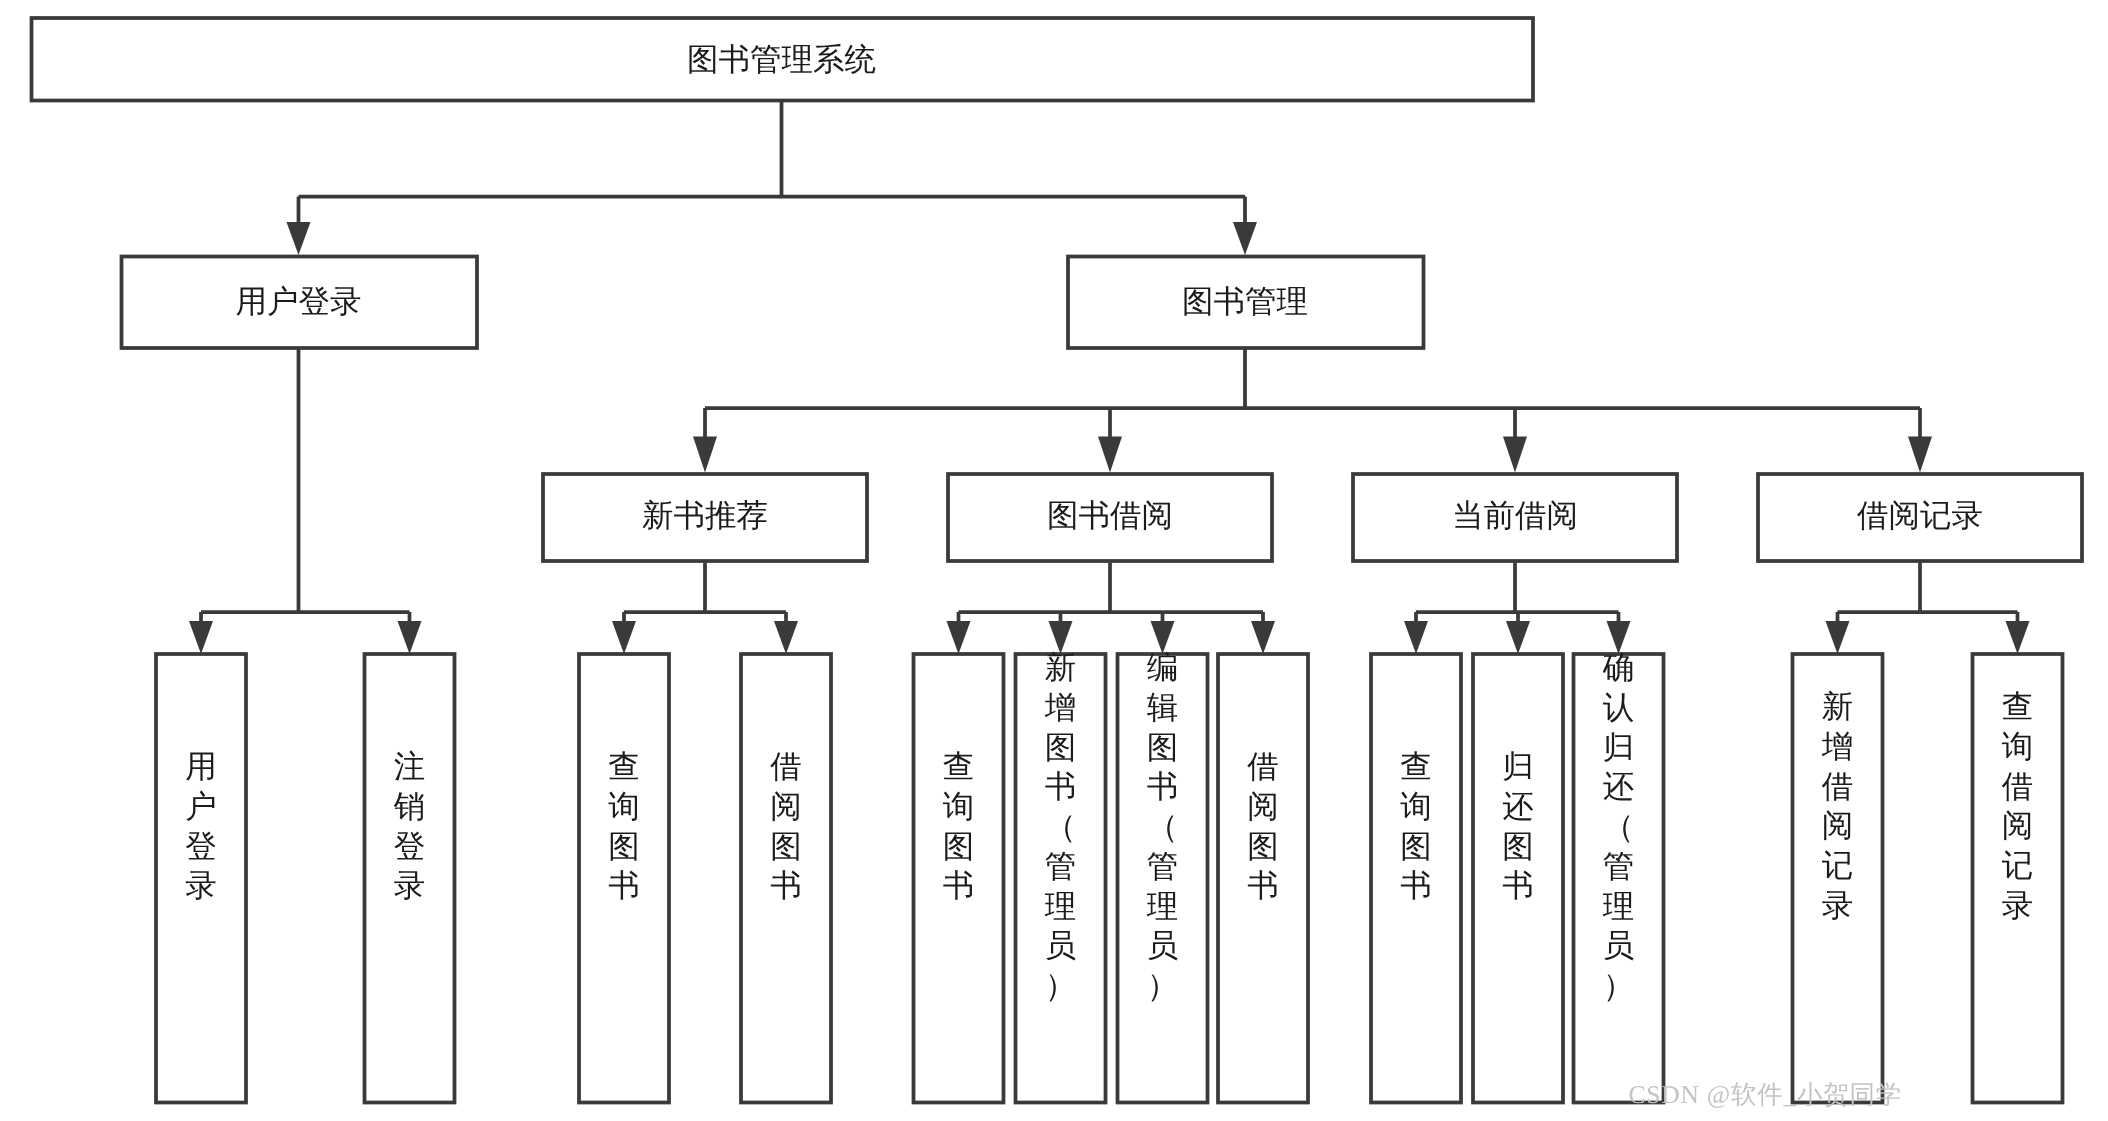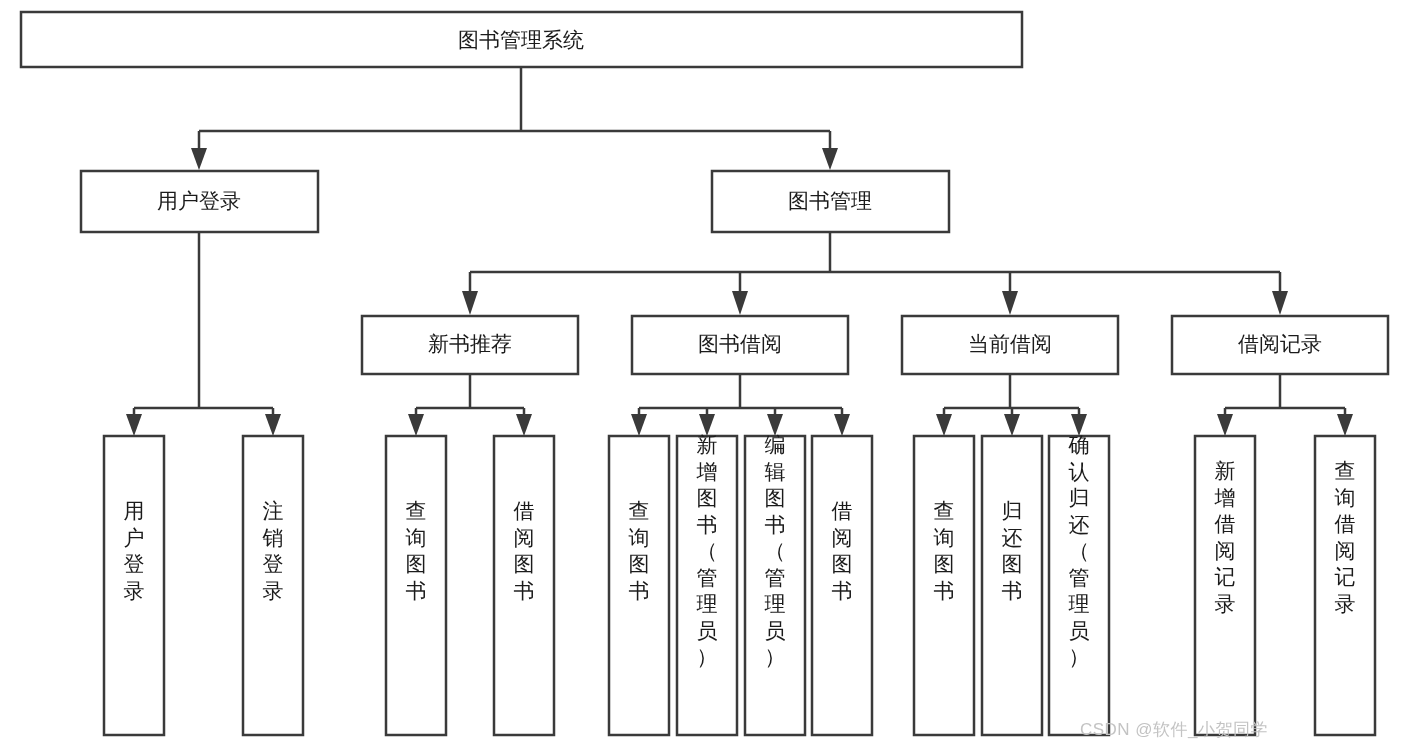--- a/index.html
+++ b/index.html
@@ -53,21 +53,21 @@
   .arrow-head {
     fill: #3a3a3a;
     stroke: none;
   }
   .watermark {
     position: absolute;
     right: 10px;
     bottom: 6px;
     color: #c3c3c3;
     font-size: 17px;
-    font-family: Liberation Sans, sans-serif;
+    font-family: Liberation Serif, serif;
     white-space: nowrap;
     letter-spacing: 0.5px;
     pointer-events: none;
   }
 </style>
 </head>
 <body>
 
 <div id="diagram-root">
 

